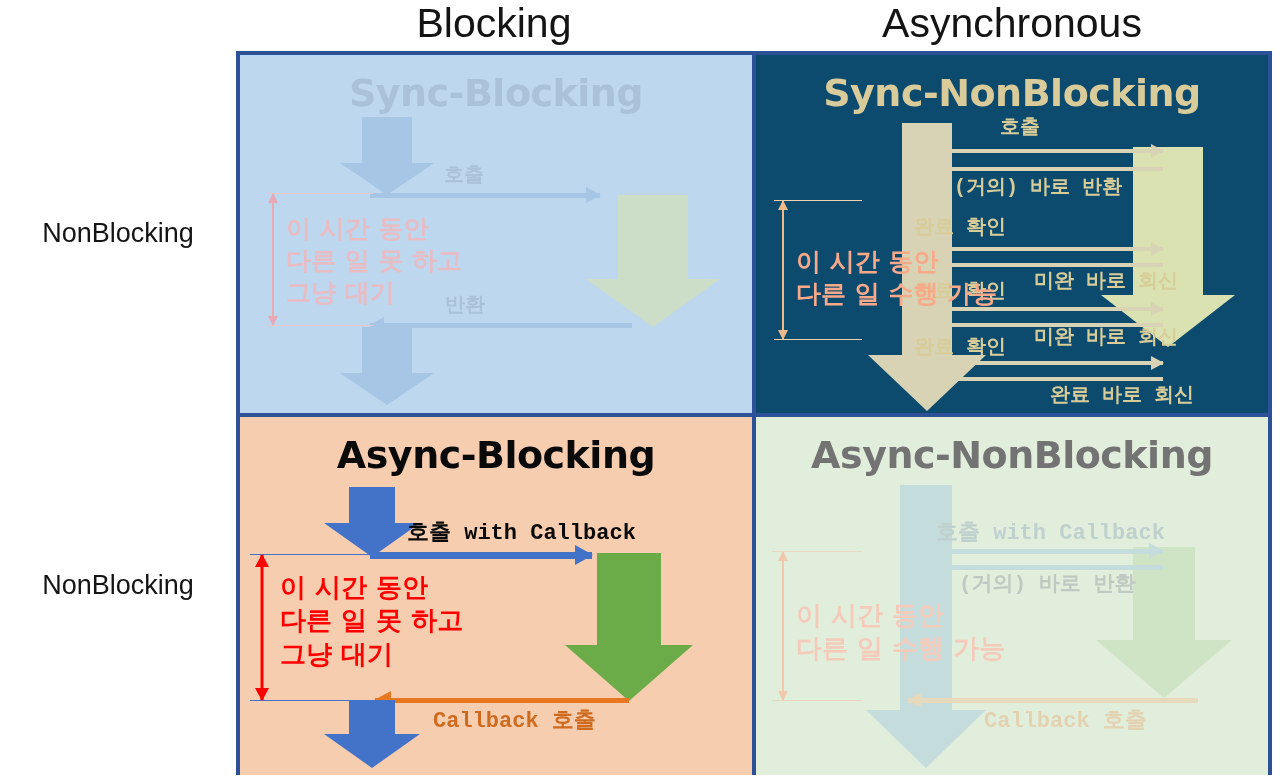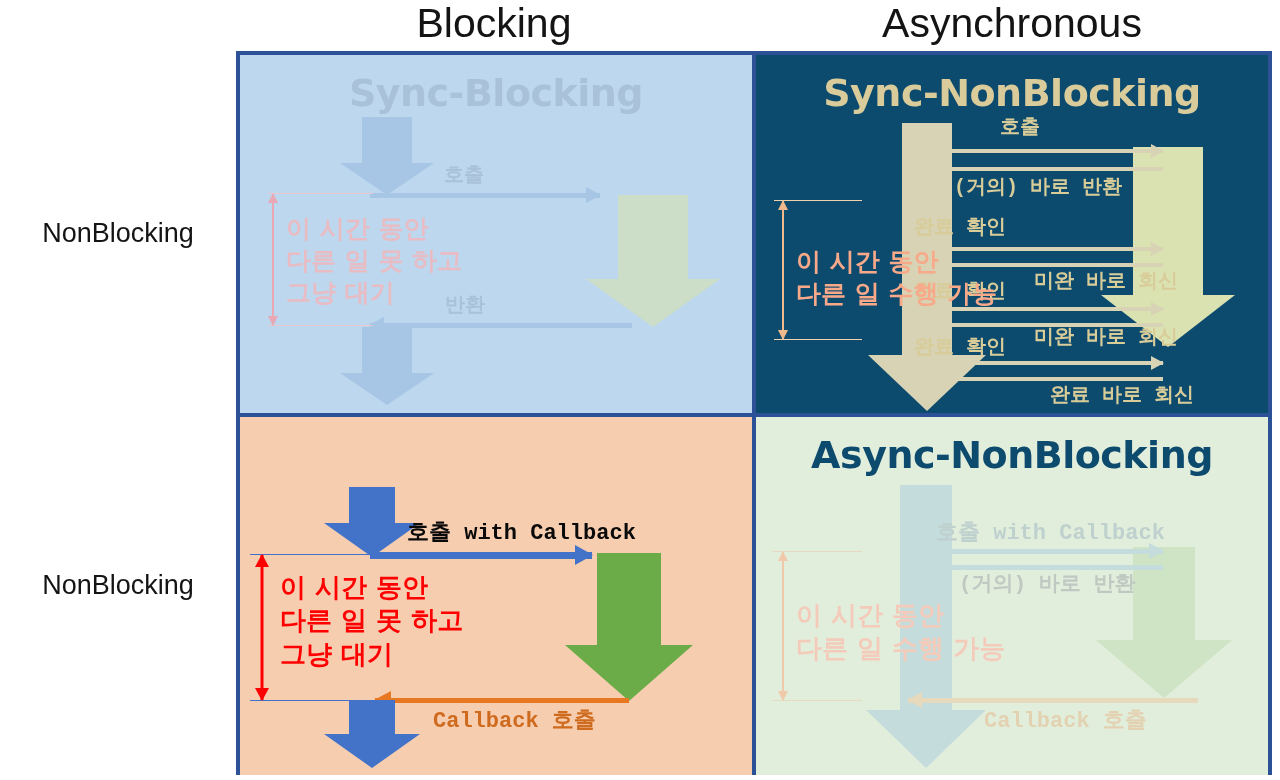--- a/index.html
+++ b/index.html
@@ -44,21 +44,21 @@
   .cell.c11{background:#E2EEDC;}
 
   .cell-title{
     position:absolute;width:100%;text-align:center;top:16px;
     font-size:38px;font-weight:bold;letter-spacing:-0.5px;
     font-family:"DejaVu Sans", sans-serif;
   }
   .c00 .cell-title{color:#A9C2DA;}
   .c01 .cell-title{color:#D9CB9A;}
   .c10 .cell-title{color:#0A0A0A;}
-  .c11 .cell-title{color:#0c4a6e;}
+  .c11 .cell-title{color:#737373;}
 
   
   .vdown{position:absolute;}
   .vdown .shaft{position:absolute;left:50%;transform:translateX(-50%);top:0;}
   .vdown .head{
     position:absolute;left:50%;transform:translateX(-50%);
     width:0;height:0;border-style:solid;border-color:transparent;
   }
 
   
@@ -200,20 +200,21 @@
       <div class="vb-line" style="width:2px;background:#F0B98B;"></div>
       <div class="vb-up" style="top:-1px;border-width:0 5px 10px 5px;border-bottom-color:#F0B98B;"></div>
       <div class="vb-dn" style="bottom:-1px;border-width:10px 5px 0 5px;border-top-color:#F0B98B;"></div>
     </div>
 
     <div class="bigtext" style="left:40px;top:191px;font-size:25px;color:#F8A98A;">이 시간 동안
 다른 일 수행 가능</div>
   </div>
 
   <div class="cell c10">
+    <div class="cell-title">Async-Blocking</div>
 
     <div class="vdown" style="left:84px;top:70px;width:96px;height:70px;">
       <div class="shaft" style="width:46px;height:42px;background:#4273C8;"></div>
       <div class="head" style="top:36px;border-width:34px 48px 0 48px;border-top-color:#4273C8;"></div>
     </div>
 
     <div class="harrow" style="left:130px;top:135px;width:222px;">
       <div class="line" style="height:7px;background:#4273C8;"></div>
       <div class="tip" style="right:-1px;top:-7px;border-width:10px 0 10px 18px;border-left-color:#4273C8;"></div>
     </div>

